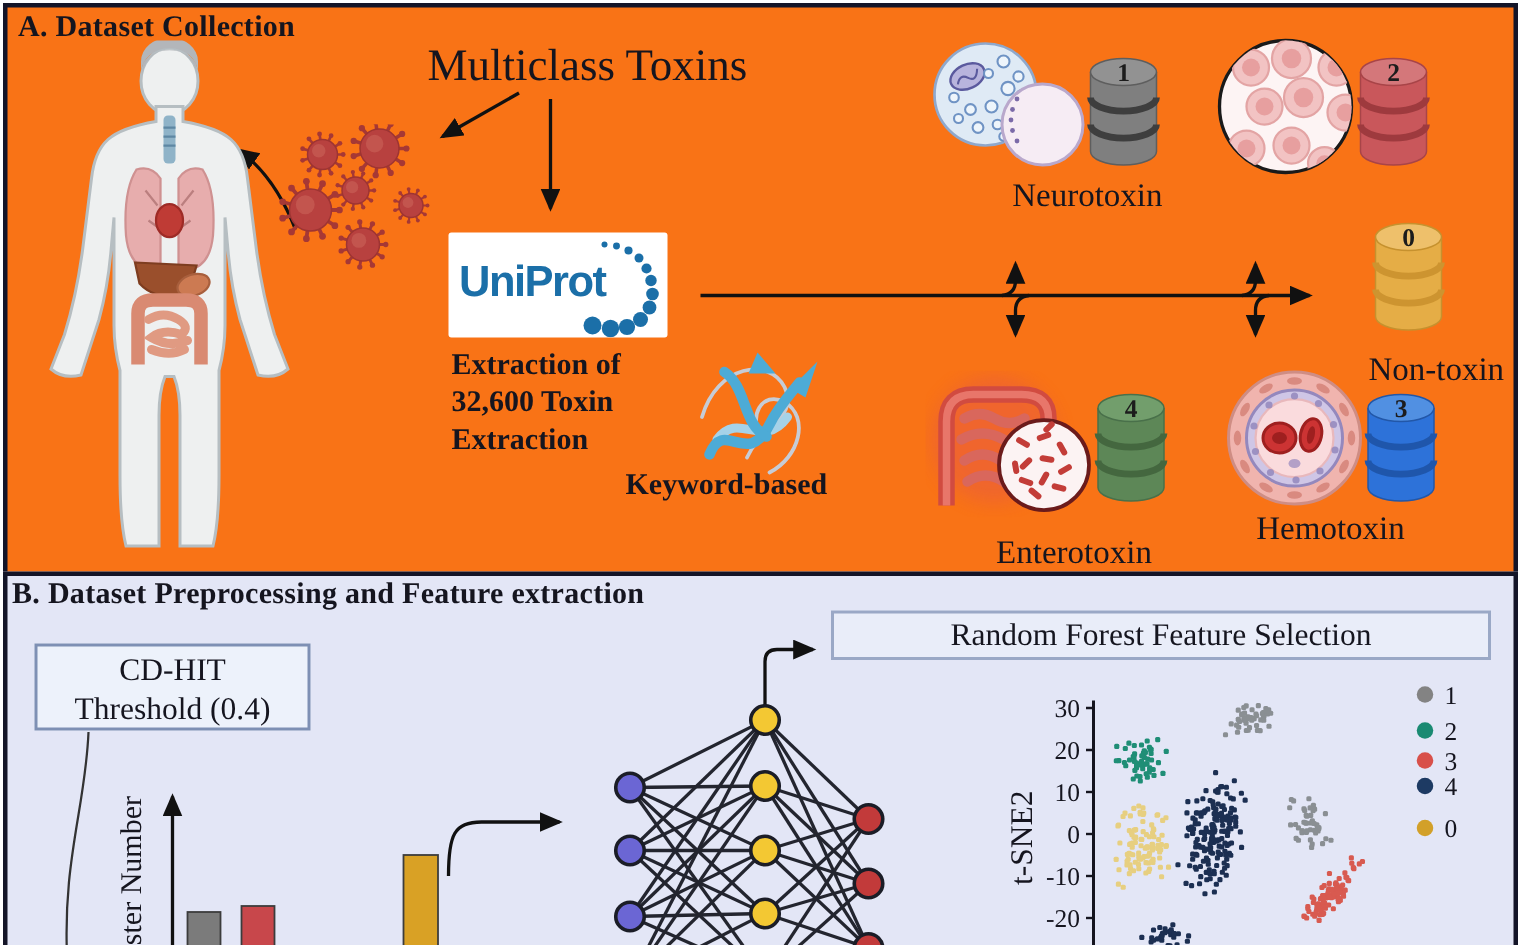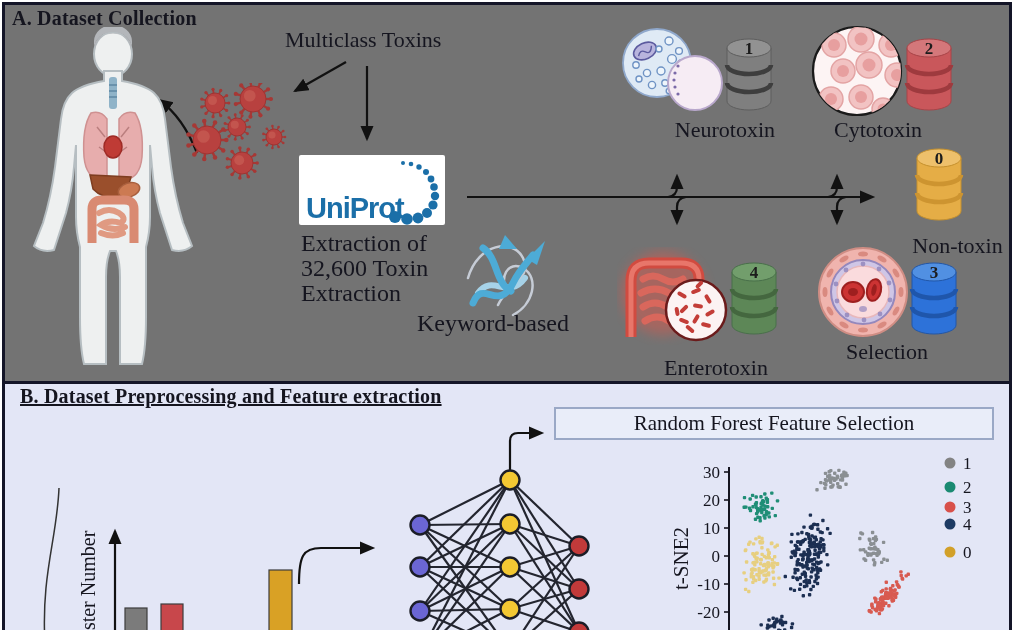--- a/index.html
+++ b/index.html
@@ -1,33 +1,33 @@
 <!DOCTYPE html>
 <html><head>
 <meta charset="utf-8">
 <style>
   html,body{margin:0;padding:0;background:#ffffff;}
   #fig{position:relative;width:1016px;height:630px;overflow:hidden;background:#ffffff;
        font-family:"Liberation Serif",serif;color:#15151f;}
   .panel{position:absolute;border:3px solid #141528;box-sizing:border-box;}
-  #panelA{left:2px;top:2px;width:1010px;height:384px;background:#737373;padding-left:22px;}
+  #panelA{left:2px;top:2px;width:1010px;height:384px;background:#f97316;padding-left:22px;}
   #panelB{left:2px;top:381px;width:1010px;height:300px;background:#e3e6f6;}
   .abs{position:absolute;}
   .ptitle{font-weight:bold;font-size:20px;letter-spacing:.2px;}
-  .big-label{font-size:22px;text-align:center;}
+  .big-label{font-size:30px;text-align:center;}
   .tox-label{font-size:22px;text-align:center;}
-  .small-text{font-size:24px;line-height:25px;}
+  .small-text{font-size:20px;line-height:25px;font-weight:bold;}
   .boxed{background:#edf2fb;border:2px solid #7e90b4;text-align:center;
          font-size:21px;line-height:26px;box-sizing:border-box;}
   .rfbox{background:#e9edf9;border:2px solid #9aa8c6;text-align:center;
          font-size:21px;line-height:29px;box-sizing:border-box;}
   .vlabel{writing-mode:vertical-rl;transform:rotate(180deg);font-size:20px;white-space:nowrap;}
   .uniprot{background:#ffffff;border-radius:2px;}
   .uniprot .word{position:absolute;left:7px;top:17px;font-family:"Liberation Sans",sans-serif;
-                 font-weight:bold;font-size:29px;color:#1b6fa8;letter-spacing:-1px;margin-top:20px;}
+                 font-weight:bold;font-size:29px;color:#1b6fa8;letter-spacing:-1px;}
   svg text.cyl-num{font-family:"Liberation Serif",serif;font-weight:bold;font-size:17px;
                    text-anchor:middle;fill:#1c1c1c;}
   svg text.tick{font-family:"Liberation Serif",serif;font-size:17px;fill:#15151f;}
 </style>
 </head>
 <body>
 
 <div id="fig">
 
   <section id="panelA" class="panel">
@@ -346,21 +346,20 @@
         </g>
       </g>
     </svg>
     <svg class="abs" style="left:899px;top:32px;" width="50" height="78" viewBox="0 0 50 78">
       <path d="M3,11 L3,64 A22,9 0 0 0 47,64 L47,11" fill="#c9575b" stroke="#a84448" stroke-width="1"></path>
       <path d="M3,28 A22,9 0 0 0 47,28" stroke="#9e3a3e" stroke-width="4.5" fill="none"></path>
       <path d="M3,46 A22,9 0 0 0 47,46" stroke="#9e3a3e" stroke-width="4.5" fill="none"></path>
       <ellipse cx="25" cy="11" rx="22" ry="9" fill="#d4777a" stroke="#a84448"></ellipse>
       <text class="cyl-num" x="25" y="17">2</text>
     </svg>
-    <div class="abs tox-label" style="left:808px;top:112px;width:130px;">Cytotoxin</div>
 
     <svg class="abs" style="left:909px;top:142px;" width="50" height="78" viewBox="0 0 50 78">
       <path d="M3,11 L3,64 A22,9 0 0 0 47,64 L47,11" fill="#e5ad46" stroke="#c6912e" stroke-width="1"></path>
       <path d="M3,28 A22,9 0 0 0 47,28" stroke="#cd9430" stroke-width="4.5" fill="none"></path>
       <path d="M3,46 A22,9 0 0 0 47,46" stroke="#cd9430" stroke-width="4.5" fill="none"></path>
       <ellipse cx="25" cy="11" rx="22" ry="9" fill="#eec06b" stroke="#c6912e"></ellipse>
       <text class="cyl-num" x="25" y="17">0</text>
     </svg>
     <div class="abs tox-label" style="left:895px;top:228px;width:115px;">Non-toxin</div>
 
@@ -440,21 +439,21 @@
       <ellipse cx="58" cy="45" rx="2.5" ry="6" fill="#9e1f1f" transform="rotate(12 58 45)"></ellipse>
       <ellipse cx="47" cy="64" rx="4" ry="3" fill="#9488bd" opacity="0.7"></ellipse>
     </svg>
     <svg class="abs" style="left:904px;top:256px;" width="50" height="78" viewBox="0 0 50 78">
       <path d="M3,11 L3,64 A22,9 0 0 0 47,64 L47,11" fill="#2d72d9" stroke="#2257a8" stroke-width="1"></path>
       <path d="M3,28 A22,9 0 0 0 47,28" stroke="#1f56ab" stroke-width="4.5" fill="none"></path>
       <path d="M3,46 A22,9 0 0 0 47,46" stroke="#1f56ab" stroke-width="4.5" fill="none"></path>
       <ellipse cx="25" cy="11" rx="22" ry="9" fill="#5190e2" stroke="#2257a8"></ellipse>
       <text class="cyl-num" x="25" y="17">3</text>
     </svg>
-    <div class="abs tox-label" style="left:812px;top:334px;width:140px;">Selection</div>
+    <div class="abs tox-label" style="left:812px;top:334px;width:140px;">Hemotoxin</div>
   </section>
 
   <section id="panelB" class="panel">
 
     <svg id="bOverlay" class="abs" style="left:0;top:0;" width="1004" height="296" viewBox="0 0 1004 296">
       <defs>
         <marker id="ah2" markerWidth="9" markerHeight="8" refX="6" refY="3" orient="auto">
           <path d="M0,0 L7,3 L0,6 Z" fill="#111"></path>
         </marker>
       </defs>
@@ -1098,22 +1097,26 @@
             <rect x="899.5" y="190.2" width="3.4" height="3.4" rx="1" fill="#d85a50"></rect>
             <rect x="894.2" y="186.2" width="3.4" height="3.4" rx="1" fill="#d85a50"></rect>
             <rect x="895.9" y="193.4" width="3.4" height="3.4" rx="1" fill="#d85a50"></rect>
             <rect x="901.6" y="188.6" width="3.4" height="3.4" rx="1" fill="#d85a50"></rect>
             <rect x="895.5" y="192.7" width="3.4" height="3.4" rx="1" fill="#d85a50"></rect>
             <rect x="894.5" y="189.8" width="3.4" height="3.4" rx="1" fill="#d85a50"></rect>
           </g>
         </g>
     </svg>
 
-    <div class="abs ptitle" style="left:15px;top:1px;text-decoration:underline;">B. Dataset Preprocessing and Feature extraction</div>
-
+    <div class="abs ptitle" style="left:3px;top:1px;">B. Dataset Preprocessing and Feature extraction</div>
+
+    <div class="abs boxed" style="left:18px;top:45px;width:184px;height:58px;padding-top:2px;">
+      <div>CD-HIT</div>
+      <div>Threshold (0.4)</div>
+    </div>
 
     <div class="abs rfbox" style="left:549px;top:23px;width:440px;height:33px;">Random Forest Feature Selection</div>
 
     <div class="abs vlabel" style="left:72px;top:105px;height:170px;">Cluster Number</div>
 
     <div class="abs vlabel" style="left:664px;top:125px;height:100px;text-align:center;font-size:21px;">t-SNE2</div>
   </section>
 </div>
 
 </body></html>

